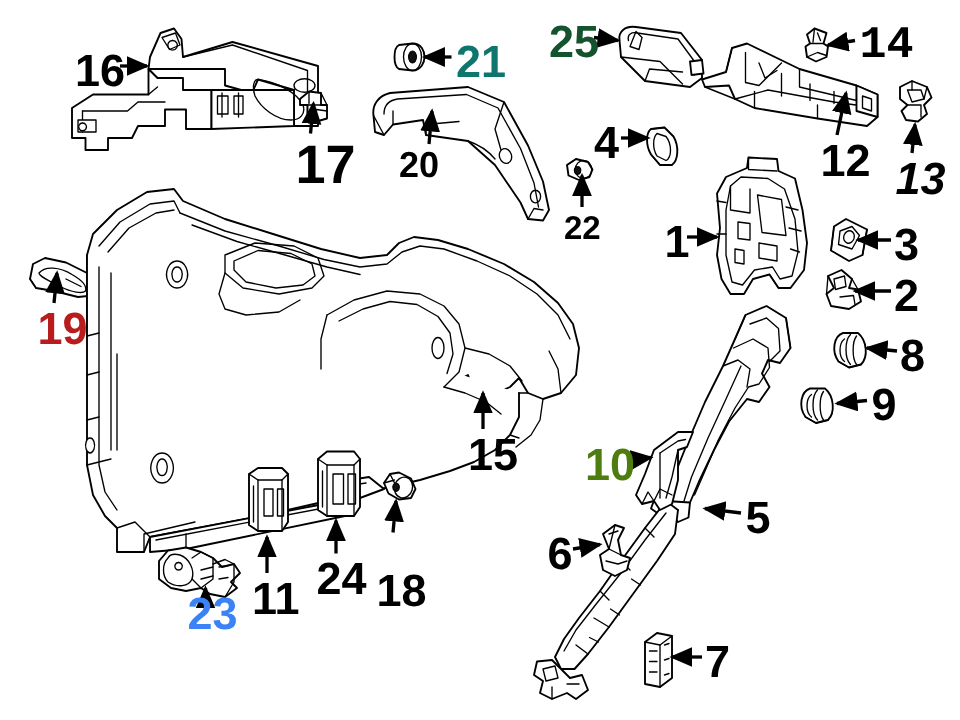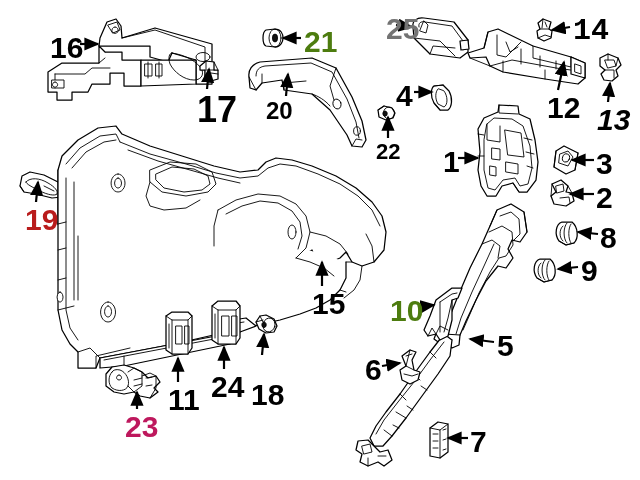--- a/index.html
+++ b/index.html
@@ -437,20 +437,20 @@
       <div class="callout" style="left: 168px; top: 385px; font-size: 30px; color: rgb(0, 0, 0);">11</div>
       <div class="callout" style="left: 547px; top: 93px; font-size: 30px; color: rgb(0, 0, 0);">12</div>
       <div class="callout" style="left: 597px; top: 105px; font-size: 30px; color: rgb(0, 0, 0); font-style: italic;">13</div>
       <div class="callout" style="left: 573px; top: 16px; font-size: 30px; color: rgb(0, 0, 0); font-family: Liberation Mono, monospace;">14</div>
       <div class="callout" style="left: 312px; top: 289px; font-size: 30px; color: rgb(0, 0, 0);">15</div>
       <div class="callout" style="left: 50px; top: 33px; font-size: 30px; color: rgb(0, 0, 0);">16</div>
       <div class="callout" style="left: 197px; top: 92px; font-size: 36px; color: rgb(0, 0, 0);">17</div>
       <div class="callout" style="left: 251px; top: 380px; font-size: 30px; color: rgb(0, 0, 0);">18</div>
       <div class="callout" style="left: 25px; top: 205px; font-size: 30px; color: #b91c1c;">19</div>
       <div class="callout" style="left: 266px; top: 99px; font-size: 24px; color: #000000;">20</div>
-      <div class="callout" style="left: 304px; top: 27px; font-size: 30px; color: #4d7c0f;">21</div>
+      <div class="callout" style="left: 304px; top: 27px; font-size: 30px; color: #0f766e;">21</div>
       <div class="callout" style="left: 376px; top: 141px; font-size: 22px; color: rgb(0, 0, 0);">22</div>
-      <div class="callout" style="left: 125px; top: 412px; font-size: 30px; color: #be185d;">23</div>
+      <div class="callout" style="left: 125px; top: 395px; font-size: 30px; color: #3b82f6;">23</div>
       <div class="callout" style="left: 211px; top: 372px; font-size: 30px; color: rgb(0, 0, 0);">24</div>
-      <div class="callout" style="left: 366px; top: 14px; font-size: 30px; color: #737373; margin-left: 20px;">25</div>
+      <div class="callout" style="left: 366px; top: 14px; font-size: 30px; color: #14532d;">25</div>
     </div>
 
 </div>
 
 </body></html>

